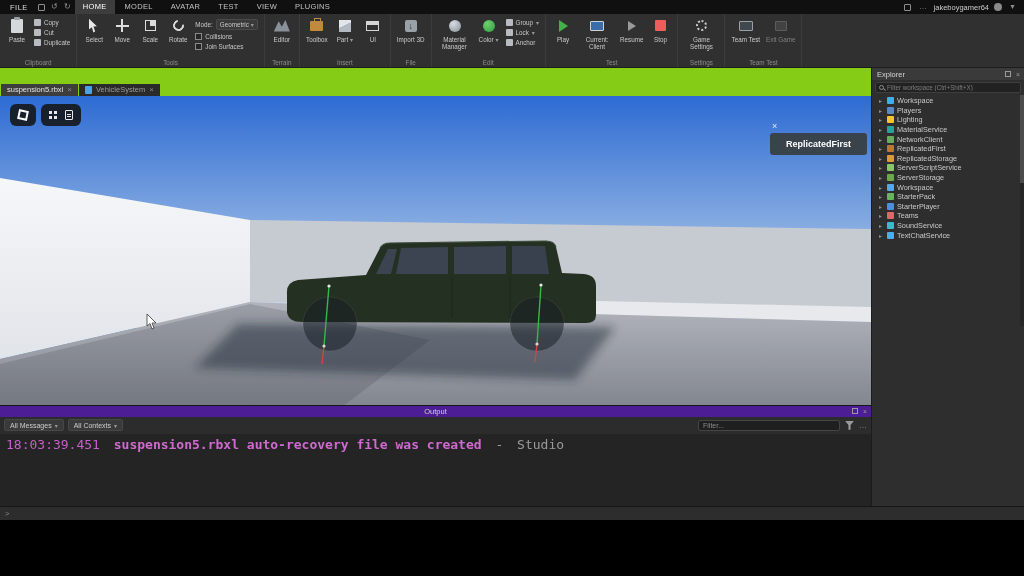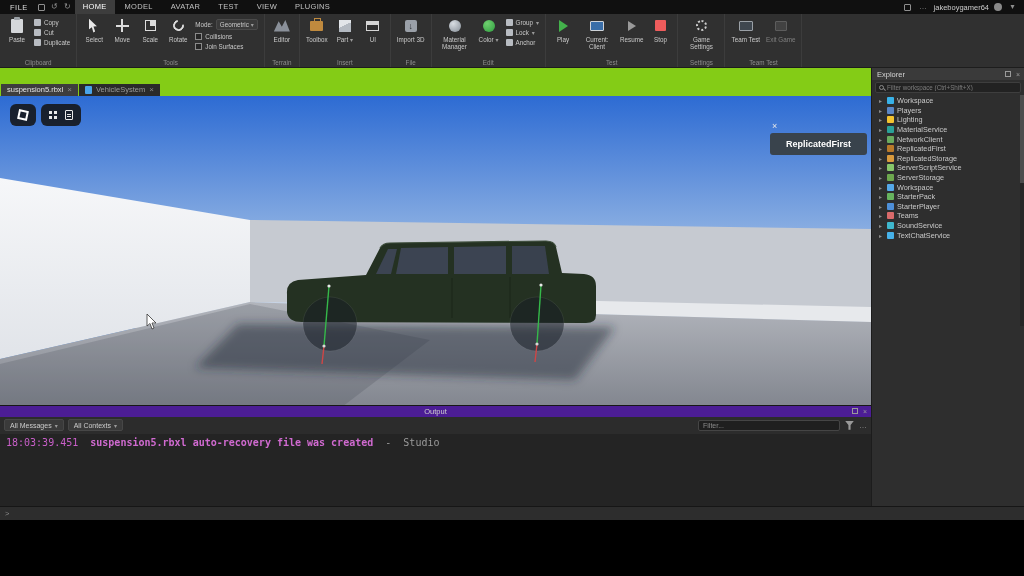--- a/index.html
+++ b/index.html
@@ -82,21 +82,21 @@
   .out-title{height:11px;background:#4c1d95;color:#cfcfcf;font-size:7.5px;text-align:center;line-height:11px;position:relative;flex:none;}
   .head-icons{position:absolute;right:4px;top:0;height:100%;display:flex;gap:5px;align-items:center;color:#9a9a9a;font-size:7px;}
   .win-ic{width:6px;height:6px;border:1px solid #9a9a9a;}
   .out-toolbar{height:17px;background:#2c2c2c;display:flex;align-items:center;gap:4px;padding:0 4px;flex:none;}
   .pill{display:flex;align-items:center;gap:3px;background:#3a3a3a;border:1px solid #474747;border-radius:2px;height:12px;padding:0 5px;font-size:7px;color:#ccc;white-space:nowrap;}
   .out-search{margin-left:auto;display:flex;align-items:center;gap:5px;color:#9a9a9a;}
   .out-search input{width:142px;height:11px;background:#1f1f1f;border:1px solid #454545;border-radius:2px;color:#bbb;font-size:7px;padding:0 4px;outline:none;}
   .out-search input::placeholder{color:#8a8a8a;}
   .funnel{width:9px;height:9px;background:#9a9a9a;clip-path:polygon(0 0,100% 0,62% 48%,62% 100%,38% 100%,38% 48%);}
   .dots-menu{font-size:8px;color:#9a9a9a;}
-  .out-body{flex:1;padding:3px 6px;font-family:"DejaVu Sans Mono",monospace;font-size:10px;color:#bbb;}
+  .out-body{flex:1;padding:3px 6px;font-family:"DejaVu Sans Mono",monospace;font-size:13px;color:#bbb;}
   .log-ts{color:#c95fc9;}
   .log-msg{color:#d06ad0;font-weight:bold;margin-left:6px;}
   .log-sep{color:#9a9a9a;margin-left:6px;}
   .log-src{color:#9a9a9a;margin-left:6px;}
   
   .right-dock{width:153px;background:#2e2e2e;border-left:1px solid #1c1c1c;display:flex;flex-direction:column;}
   .panel-head{height:12px;background:#3a3a3a;display:flex;align-items:center;padding:0 5px;color:#d5d5d5;font-size:7.5px;position:relative;flex:none;}
   .filter-row{padding:2px 3px;flex:none;}
   .filter-box{display:flex;align-items:center;gap:3px;background:#222;border:1px solid #3e3e3e;border-radius:2px;height:11px;padding:0 3px;}
   .mag{width:5px;height:5px;border:1px solid #8a8a8a;border-radius:50%;position:relative;flex:none;}

